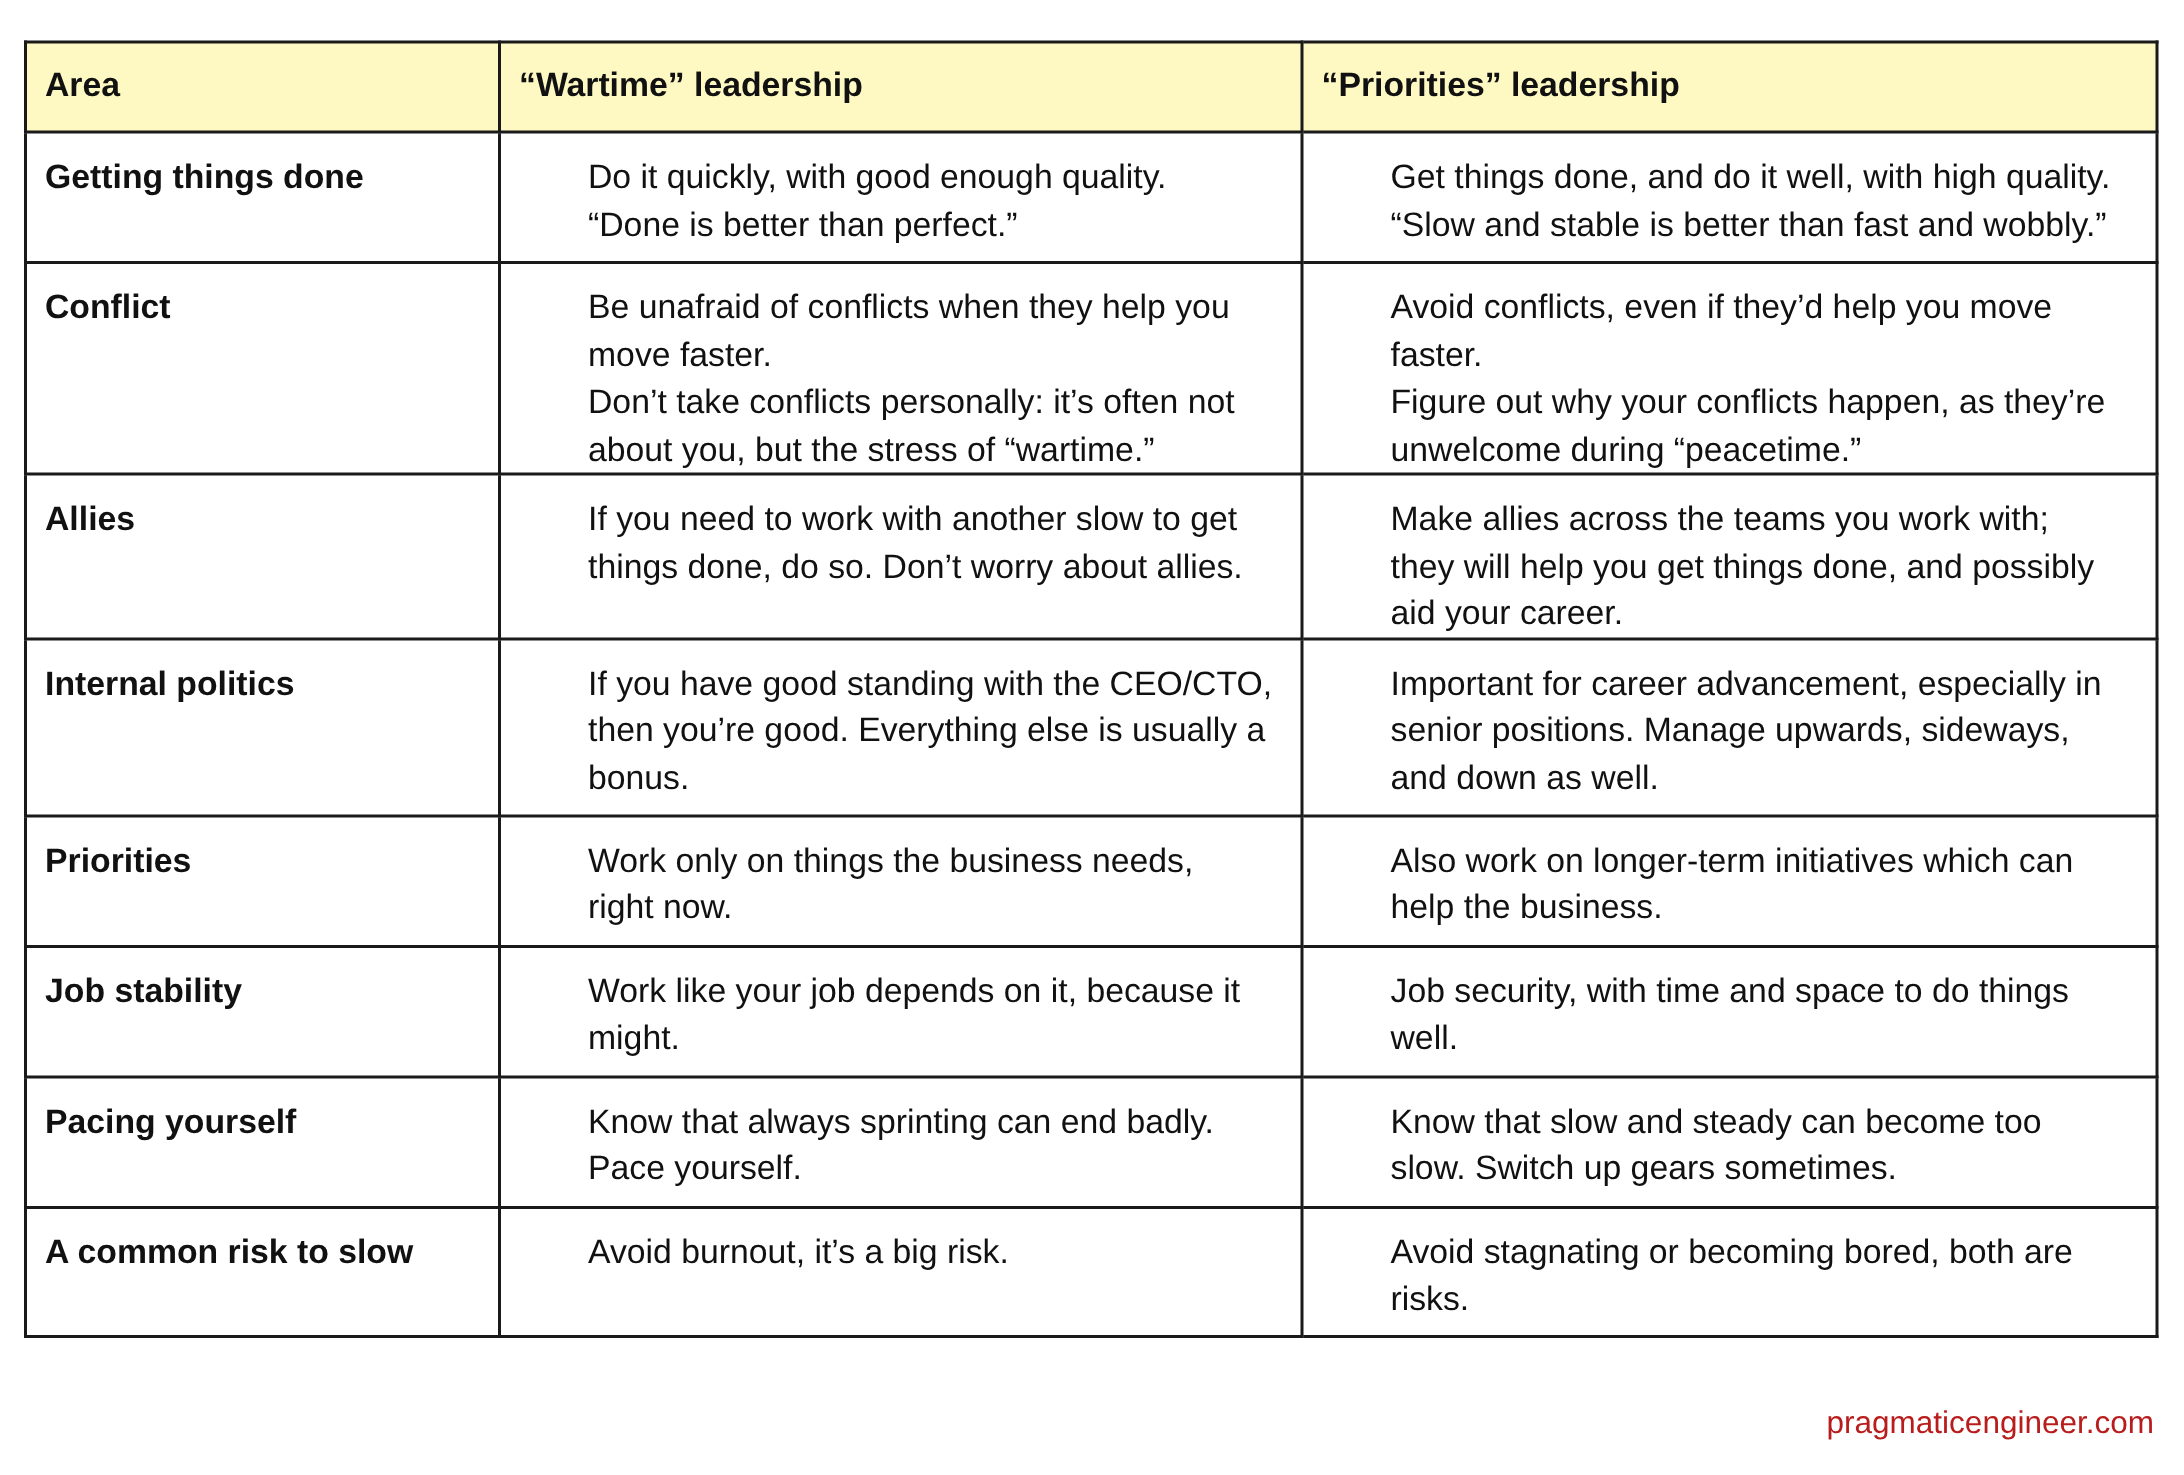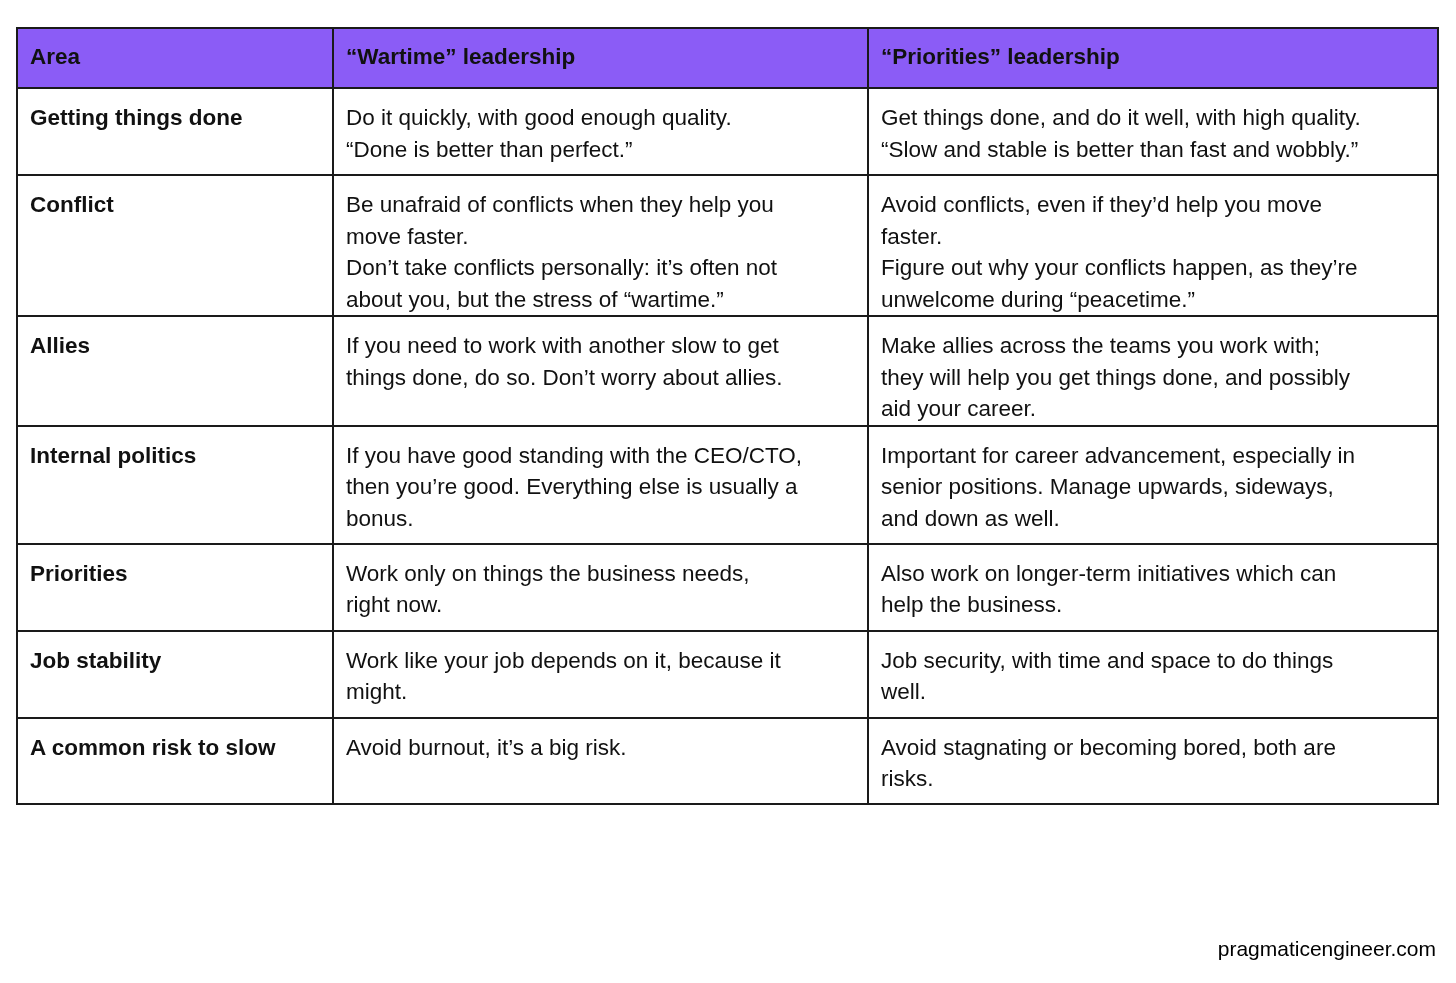--- a/index.html
+++ b/index.html
@@ -3,24 +3,24 @@
 <meta charset="utf-8">
 <style>
   html, body { margin:0; padding:0; background:#ffffff; }
   body { width:1456px; height:983px; position:relative; overflow:hidden;
          font-family:"Liberation Sans", "DejaVu Sans", sans-serif; color:#111; }
   table.cmp { position:absolute; left:16px; top:27px; width:1421px;
               border-collapse:collapse; table-layout:fixed; }
   table.cmp td, table.cmp th { border:2px solid #1a1a1a; vertical-align:top;
               text-align:left; padding:13px 12px 0 12px; font-size:22.5px;
               line-height:31.5px; }
-  table.cmp th { background:#8b5cf6; font-weight:bold; height:46px; padding-top:12px; }
+  table.cmp th { background:#fef9c3; font-weight:bold; height:46px; padding-top:12px; }
   table.cmp td.area { font-weight:bold; }
-  .line { display:block; white-space:nowrap; }
-  .footer { position:absolute; right:20px; top:937px; color:#000000;
+  .line { display:block; white-space:nowrap;margin-left:46px; }
+  .footer { position:absolute; right:20px; top:937px; color:#b91c1c;
             font-size:21px; }
 </style>
 </head>
 <body>
 
 <table class="cmp">
   <colgroup>
     <col style="width:316px">
       <col style="width:535px">
       <col style="width:570px">
@@ -99,20 +99,31 @@
         <td class="area">Job stability</td>
         <td>
           <span class="line">Work like your job depends on it, because it</span>
           <span class="line">might.</span>
         </td>
         <td>
           <span class="line">Job security, with time and space to do things</span>
           <span class="line">well.</span>
         </td>
       </tr>
+      <tr style="height: 87px;">
+        <td class="area">Pacing yourself</td>
+        <td>
+          <span class="line">Know that always sprinting can end badly.</span>
+          <span class="line">Pace yourself.</span>
+        </td>
+        <td>
+          <span class="line">Know that slow and steady can become too</span>
+          <span class="line">slow. Switch up gears sometimes.</span>
+        </td>
+      </tr>
       <tr style="height: 86px;">
         <td class="area">A common risk to slow</td>
         <td>
           <span class="line">Avoid burnout, it’s a big risk.</span>
         </td>
         <td>
           <span class="line">Avoid stagnating or becoming bored, both are</span>
           <span class="line">risks.</span>
         </td>
       </tr>

